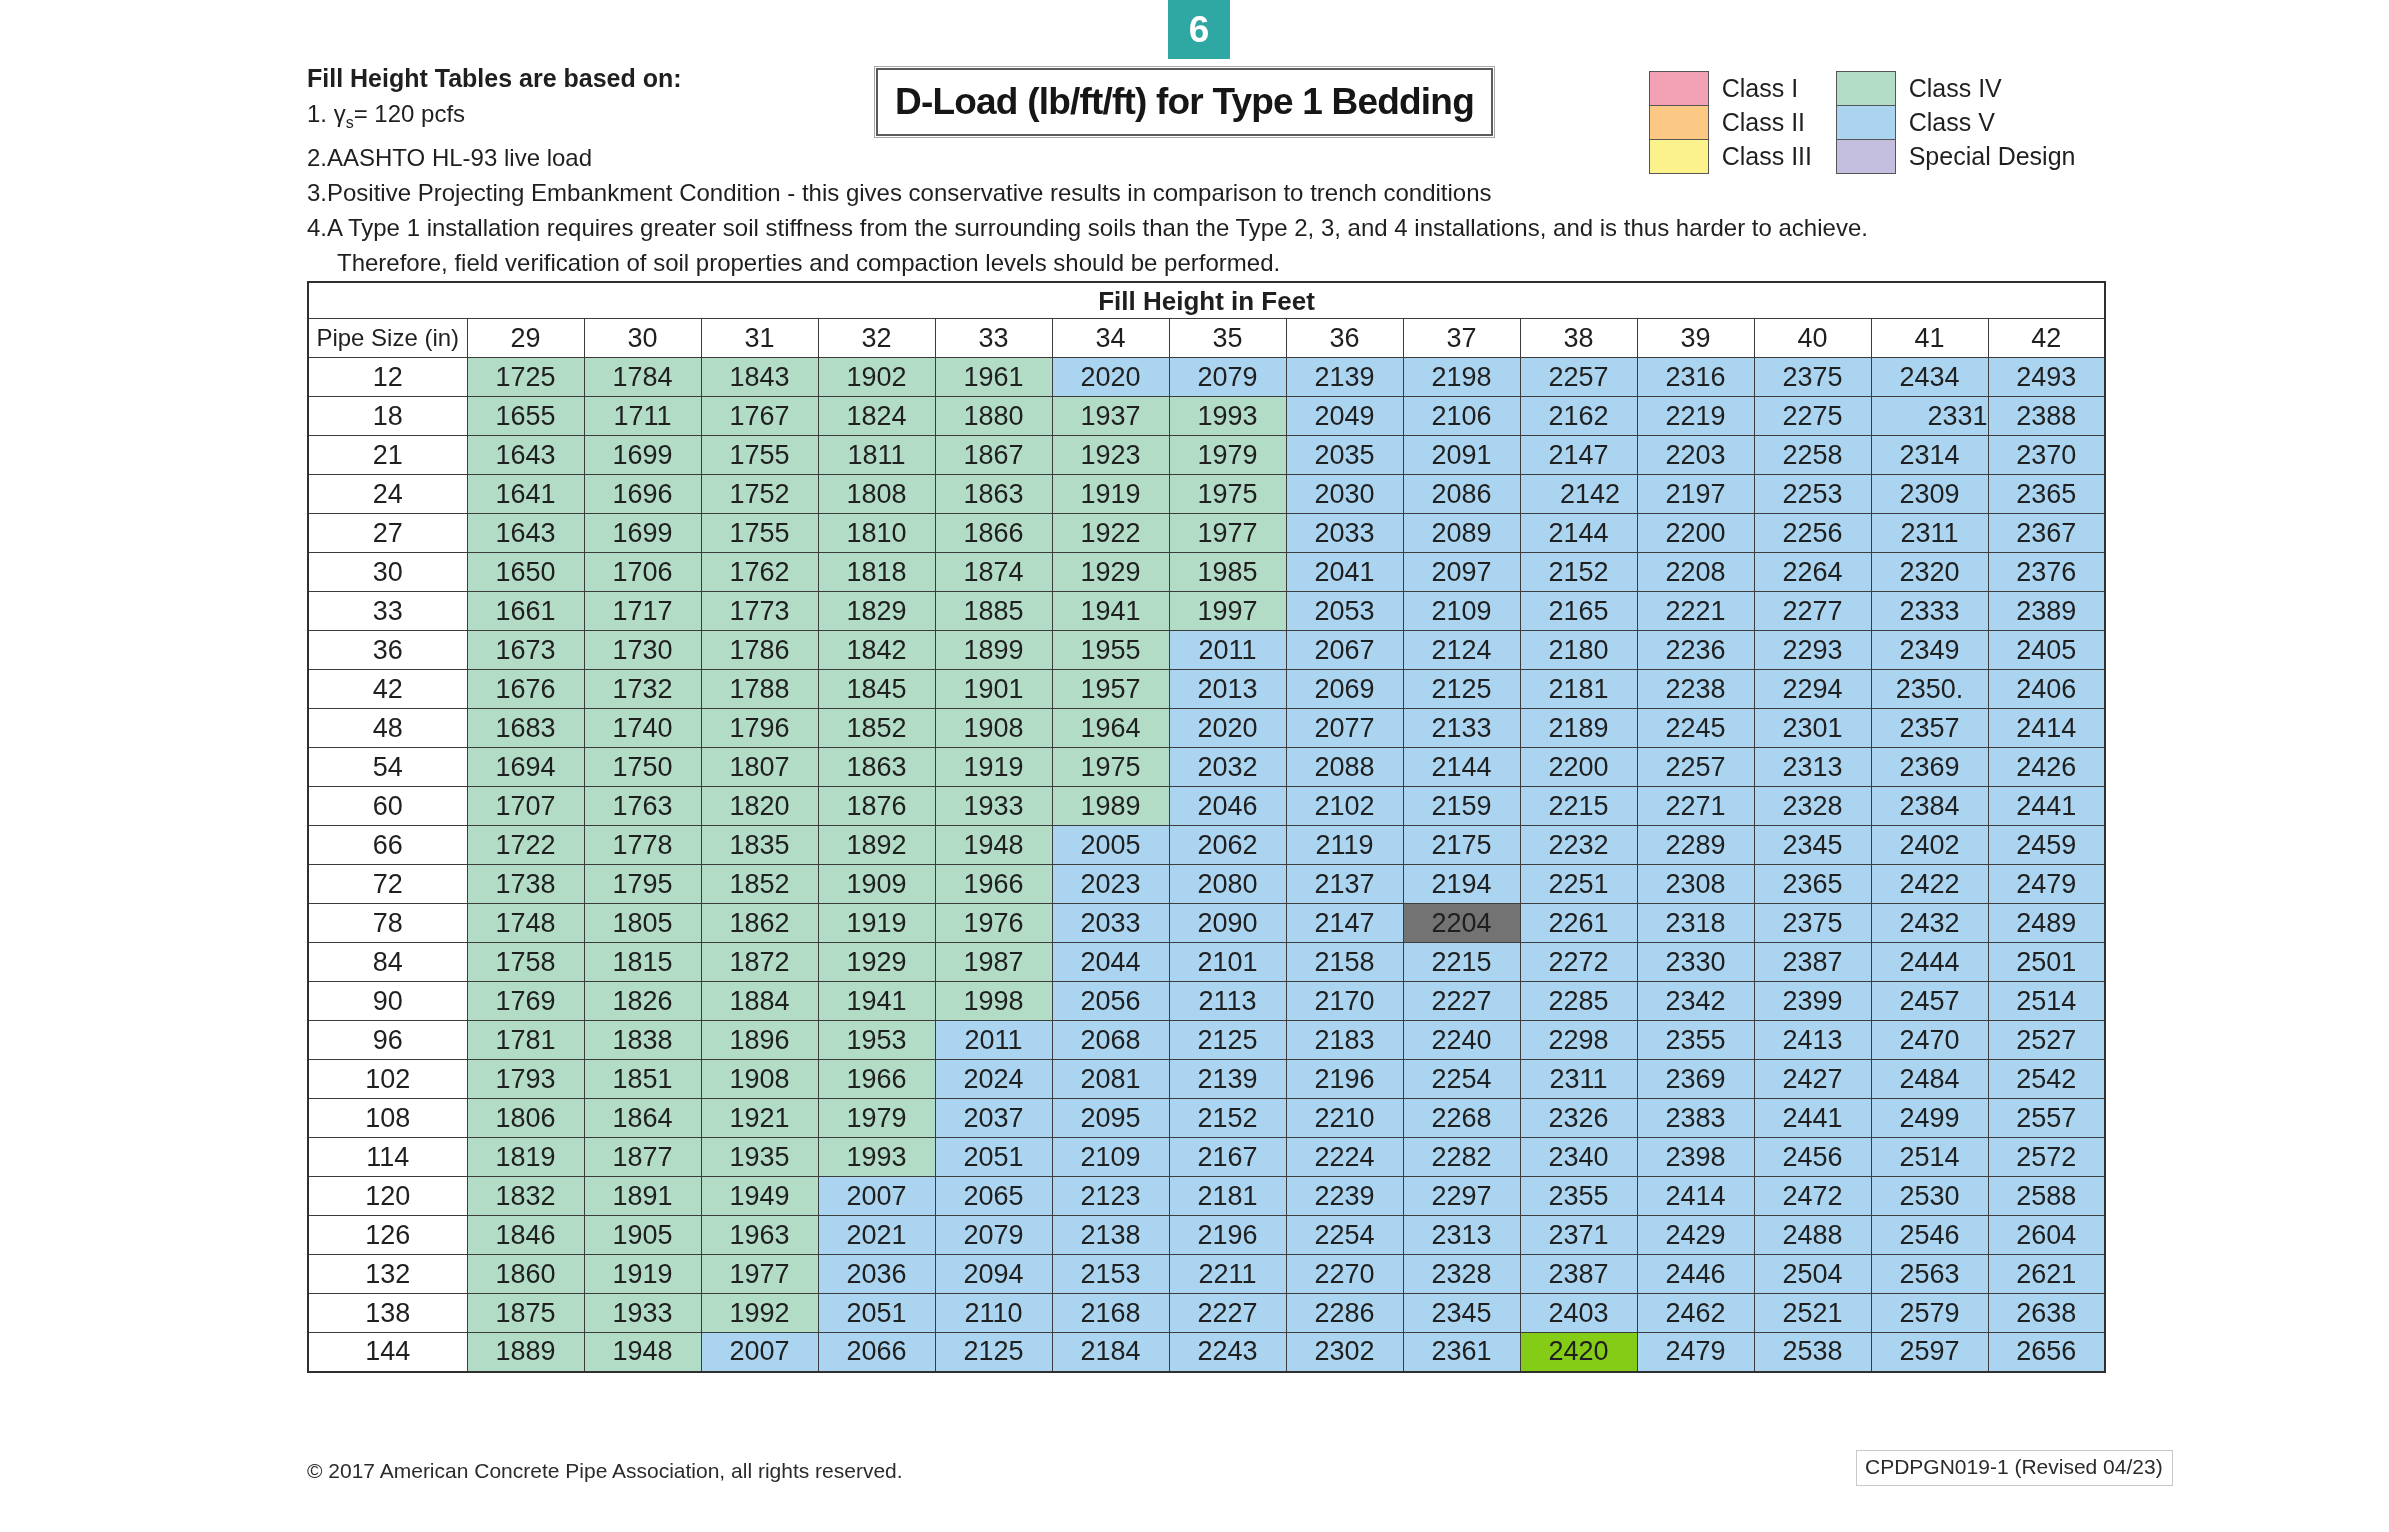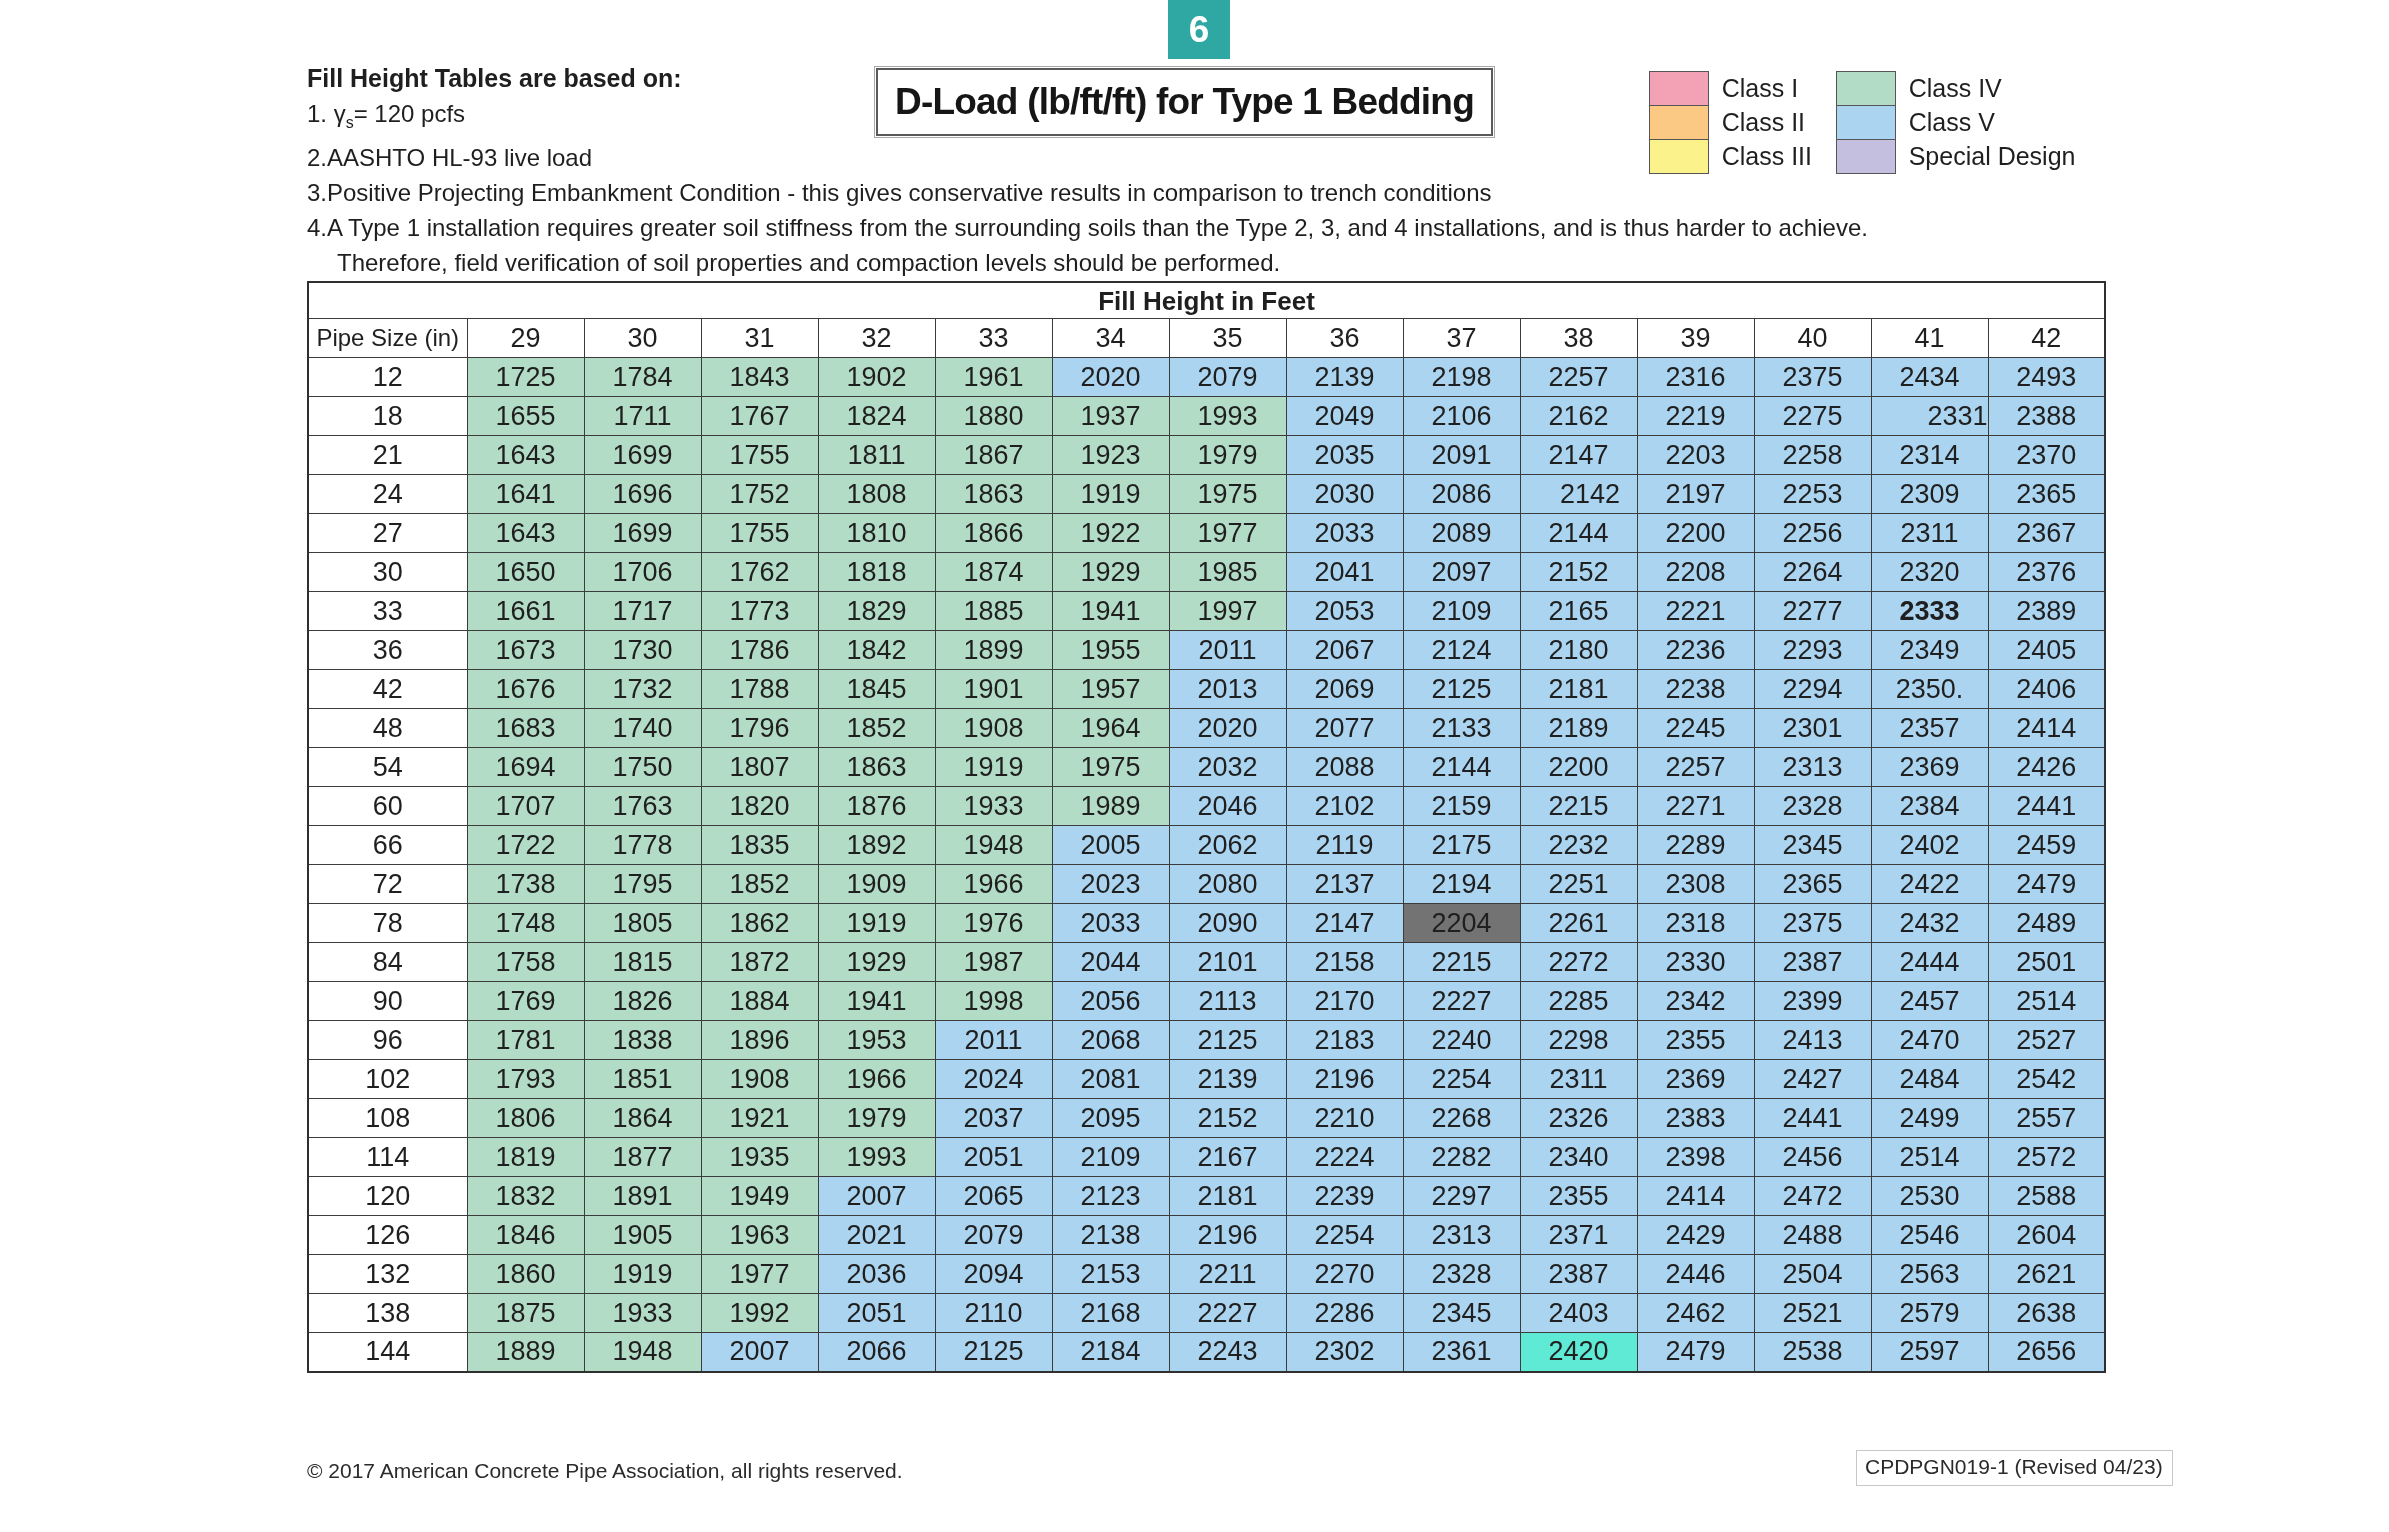--- a/index.html
+++ b/index.html
@@ -252,21 +252,21 @@
         <td style="background: rgb(179, 220, 199);">1773</td>
         <td style="background: rgb(179, 220, 199);">1829</td>
         <td style="background: rgb(179, 220, 199);">1885</td>
         <td style="background: rgb(179, 220, 199);">1941</td>
         <td style="background: rgb(179, 220, 199);">1997</td>
         <td style="background: rgb(171, 212, 240);">2053</td>
         <td style="background: rgb(171, 212, 240);">2109</td>
         <td style="background: rgb(171, 212, 240);">2165</td>
         <td style="background: rgb(171, 212, 240);">2221</td>
         <td style="background: rgb(171, 212, 240);">2277</td>
-        <td style="background: rgb(171, 212, 240); font-weight: bold;">2333</td>
+        <td style="background: rgb(171, 212, 240);">2333</td>
         <td style="background: rgb(171, 212, 240);">2389</td>
       </tr>
       <tr>
         <td class="pipe">36</td>
         <td style="background: rgb(179, 220, 199);">1673</td>
         <td style="background: rgb(179, 220, 199);">1730</td>
         <td style="background: rgb(179, 220, 199);">1786</td>
         <td style="background: rgb(179, 220, 199);">1842</td>
         <td style="background: rgb(179, 220, 199);">1899</td>
         <td style="background: rgb(179, 220, 199);">1955</td>
@@ -572,21 +572,21 @@
         <td class="pipe">144</td>
         <td style="background: rgb(179, 220, 199);">1889</td>
         <td style="background: rgb(179, 220, 199);">1948</td>
         <td style="background: rgb(171, 212, 240);">2007</td>
         <td style="background: rgb(171, 212, 240);">2066</td>
         <td style="background: rgb(171, 212, 240);">2125</td>
         <td style="background: rgb(171, 212, 240);">2184</td>
         <td style="background: rgb(171, 212, 240);">2243</td>
         <td style="background: rgb(171, 212, 240);">2302</td>
         <td style="background: rgb(171, 212, 240);">2361</td>
-        <td style="background: #5eead4; margin-top: 48px;">2420</td>
+        <td style="background: #84cc16; margin-top: 48px;">2420</td>
         <td style="background: rgb(171, 212, 240);">2479</td>
         <td style="background: rgb(171, 212, 240);">2538</td>
         <td style="background: rgb(171, 212, 240);">2597</td>
         <td style="background: rgb(171, 212, 240);">2656</td>
       </tr>
     </tbody>
 </table>
 
 <div class="footer-left">© 2017 American Concrete Pipe Association, all rights reserved.</div>
 <div class="footer-right">CPDPGN019-1 (Revised 04/23)</div>

